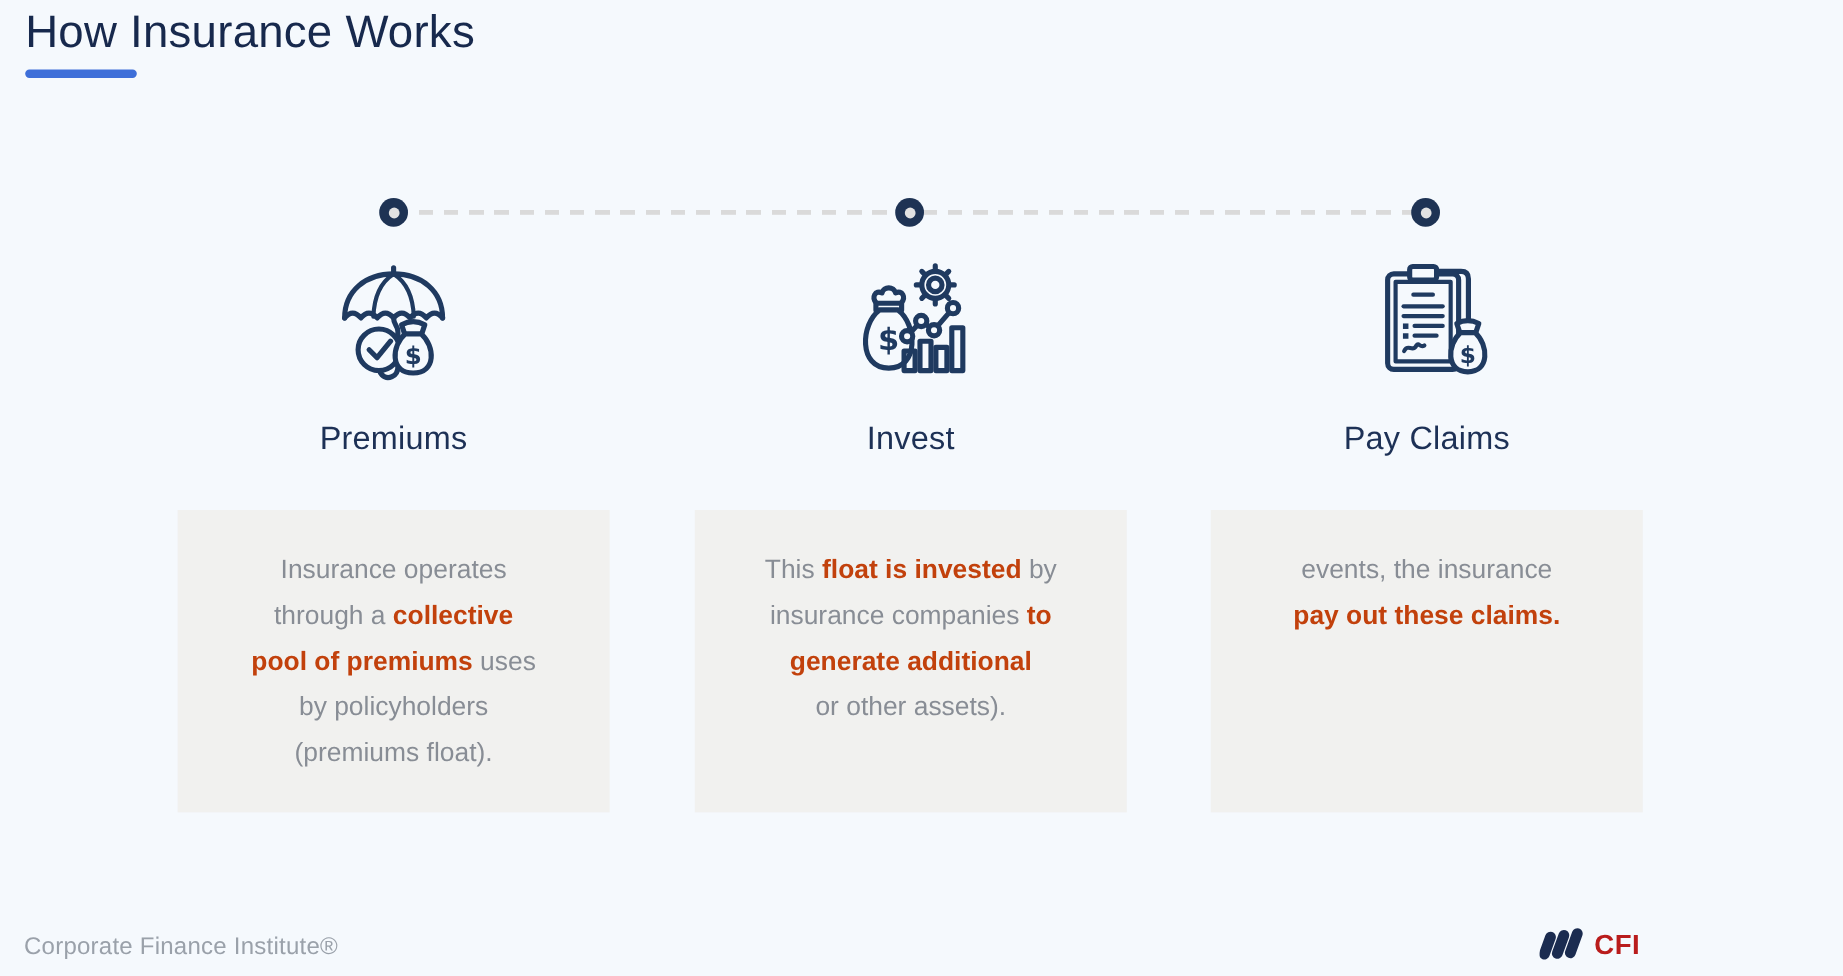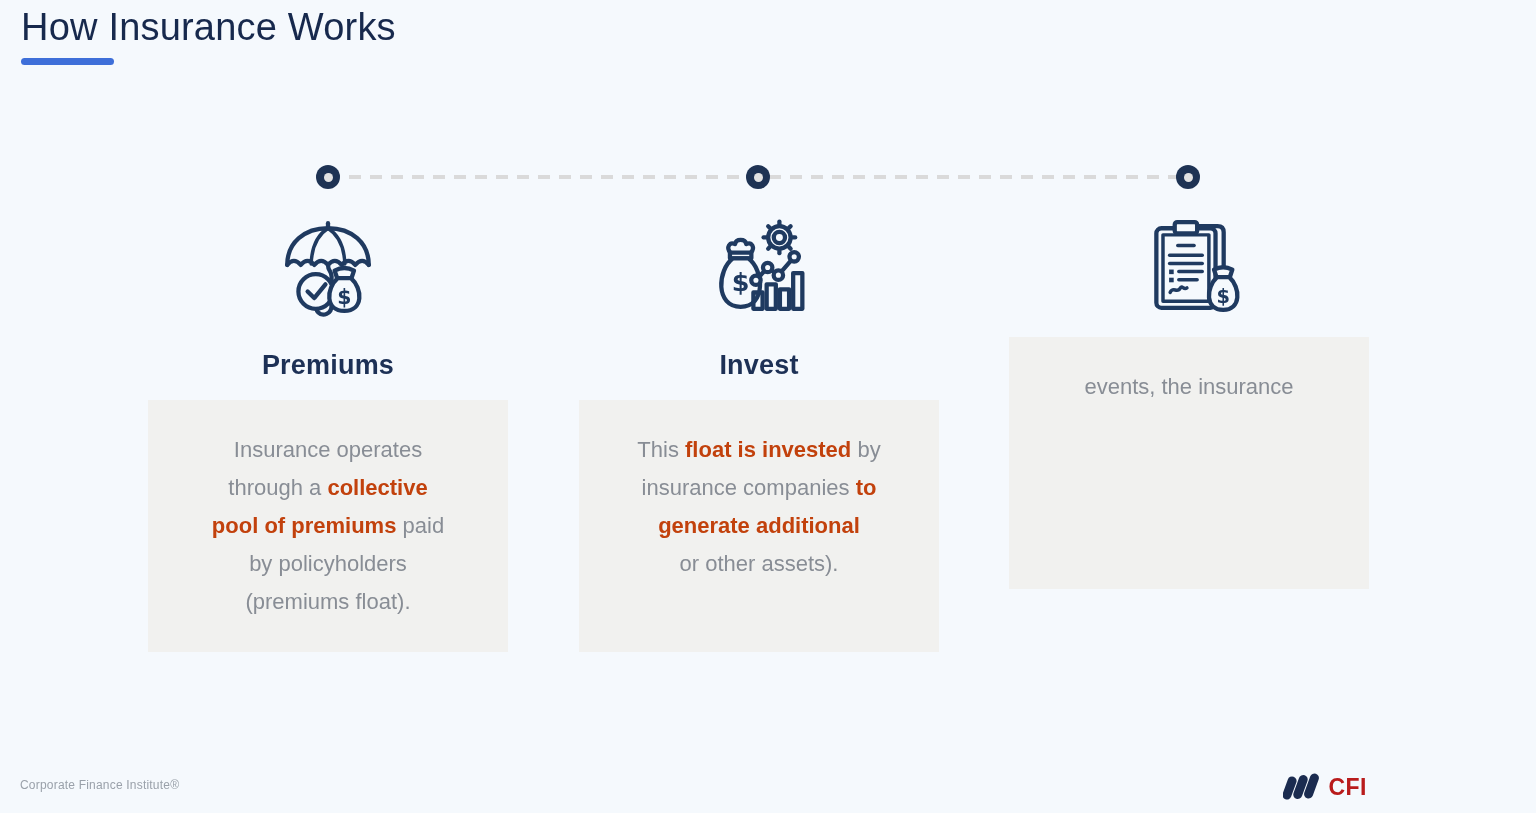--- a/index.html
+++ b/index.html
@@ -80,27 +80,27 @@
   .step-icon {
     margin: 216px auto 0;
     width: 102px;
     height: 102px;
   }
   .step-icon svg { width: 102px; height: 102px; display: block; }
 
   .step-label {
     margin-top: 32px;
     font-size: 27px;
-    font-weight: 700;
+    font-weight: 400;
     color: #1d3156;
     letter-spacing: 0.2px;
   }
 
   .card {
-    margin-top: 19px;
+    margin-top: 44px;
     width: 360px;
     height: 252px;
     background: #f1f1ef;
     padding-top: 31px;
   }
   .card .line {
     font-size: 22px;
     line-height: 38px;
     color: #888d95;
     white-space: nowrap;
@@ -108,21 +108,21 @@
   .card .line .b {
     color: #c2410c;
     font-weight: 700;
   }
 
   
   .footer-text {
     position: absolute;
     left: 20px;
     top: 778px;
-    font-size: 12px;
+    font-size: 20px;
     color: #9aa1aa;
     letter-spacing: 0.2px;
   }
   .logo {
     position: absolute;
     right: 33px;
     top: 773px;
     display: flex;
     align-items: center;
     gap: 7px;
@@ -177,21 +177,21 @@
 
         <path class="ic ic-bg" d="M59 61 L56.5 53.5 Q66 48.5 75.5 53.5 L73 61"></path>
         <path class="ic ic-bg" d="M59.5 61 C48 71 47 93 66 93 C85 93 84 71 72.5 61 Z"></path>
         <text class="dollar" x="66" y="86" font-size="20" text-anchor="middle">$</text>
       </svg>
     </div>
     <div class="step-label">Premiums</div>
     <div class="card">
         <div class="line"><span>Insurance operates</span></div>
         <div class="line"><span>through a </span><span class="b">collective</span></div>
-        <div class="line"><span class="b">pool of premiums</span><span> paid</span></div>
+        <div class="line"><span class="b">pool of premiums</span><span> uses</span></div>
         <div class="line"><span>by policyholders</span></div>
         <div class="line"><span>(premiums float).</span></div>
       </div>
   </div>
 
   <div class="step step-2">
     <div class="step-icon">
       <svg viewBox="0 0 100 100">
 
         <g class="ic" stroke-width="4.6">
@@ -251,22 +251,24 @@
         <rect class="ic-fill" x="30.5" y="60.5" width="4.5" height="4.5"></rect>
         <path class="ic-thin" d="M40 62.5 L58 62.5"></path>
 
         <path class="ic-thin" d="M31.5 75 C34.5 68.5 38.5 76.5 41.5 70.5 C43.5 67.5 44.5 73 48 70.5"></path>
 
         <path class="ic ic-bg" d="M77 60 L74.5 52.5 Q83.5 48 92.5 52.5 L90 60"></path>
         <path class="ic ic-bg" d="M77.5 60 C66.5 70 65.5 92 83.5 92 C101.5 92 100.5 70 89.5 60 Z"></path>
         <text class="dollar" x="83.5" y="85" font-size="19" text-anchor="middle">$</text>
       </svg>
     </div>
+    <div class="step-label">Pay Claims</div>
     <div class="card">
         <div class="line"><span>events, the insurance</span></div>
+        <div class="line"><span class="b">pay out these claims.</span></div>
       </div>
   </div>
 
   <div class="footer-text">Corporate Finance Institute®</div>
 
   <div class="logo">
     <svg width="38" height="28" viewBox="0 0 38 28">
       <g fill="#1b2c50">
         <rect x="2" y="3" width="9" height="24" rx="4.5" transform="rotate(20 6.5 15)"></rect>
         <rect x="13" y="1.5" width="9" height="25" rx="4.5" transform="rotate(20 17.5 14)"></rect>

